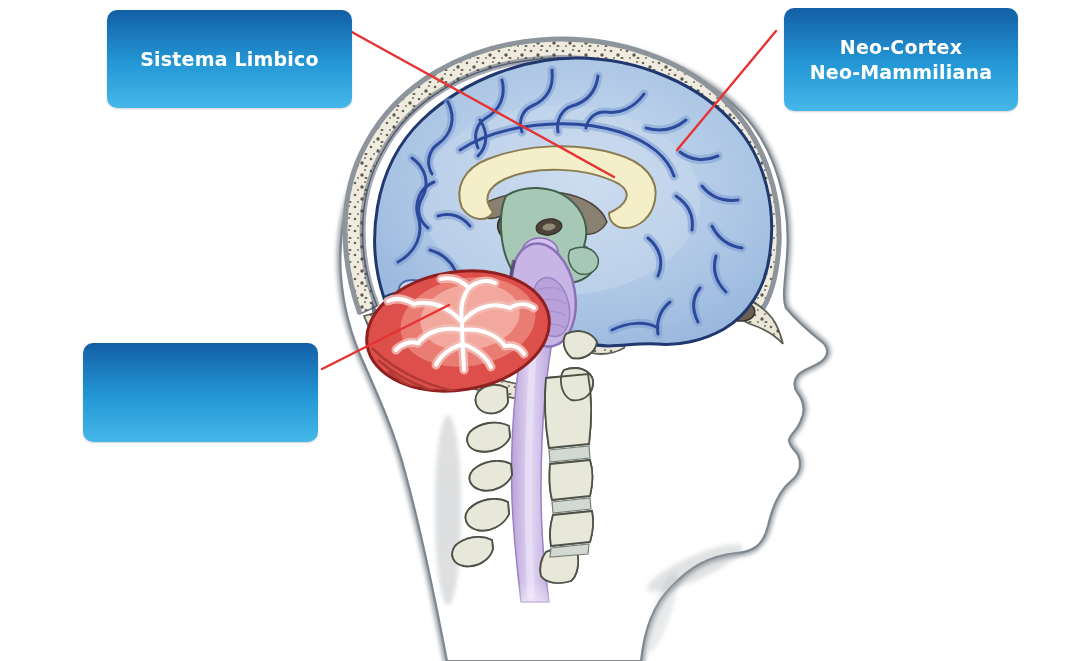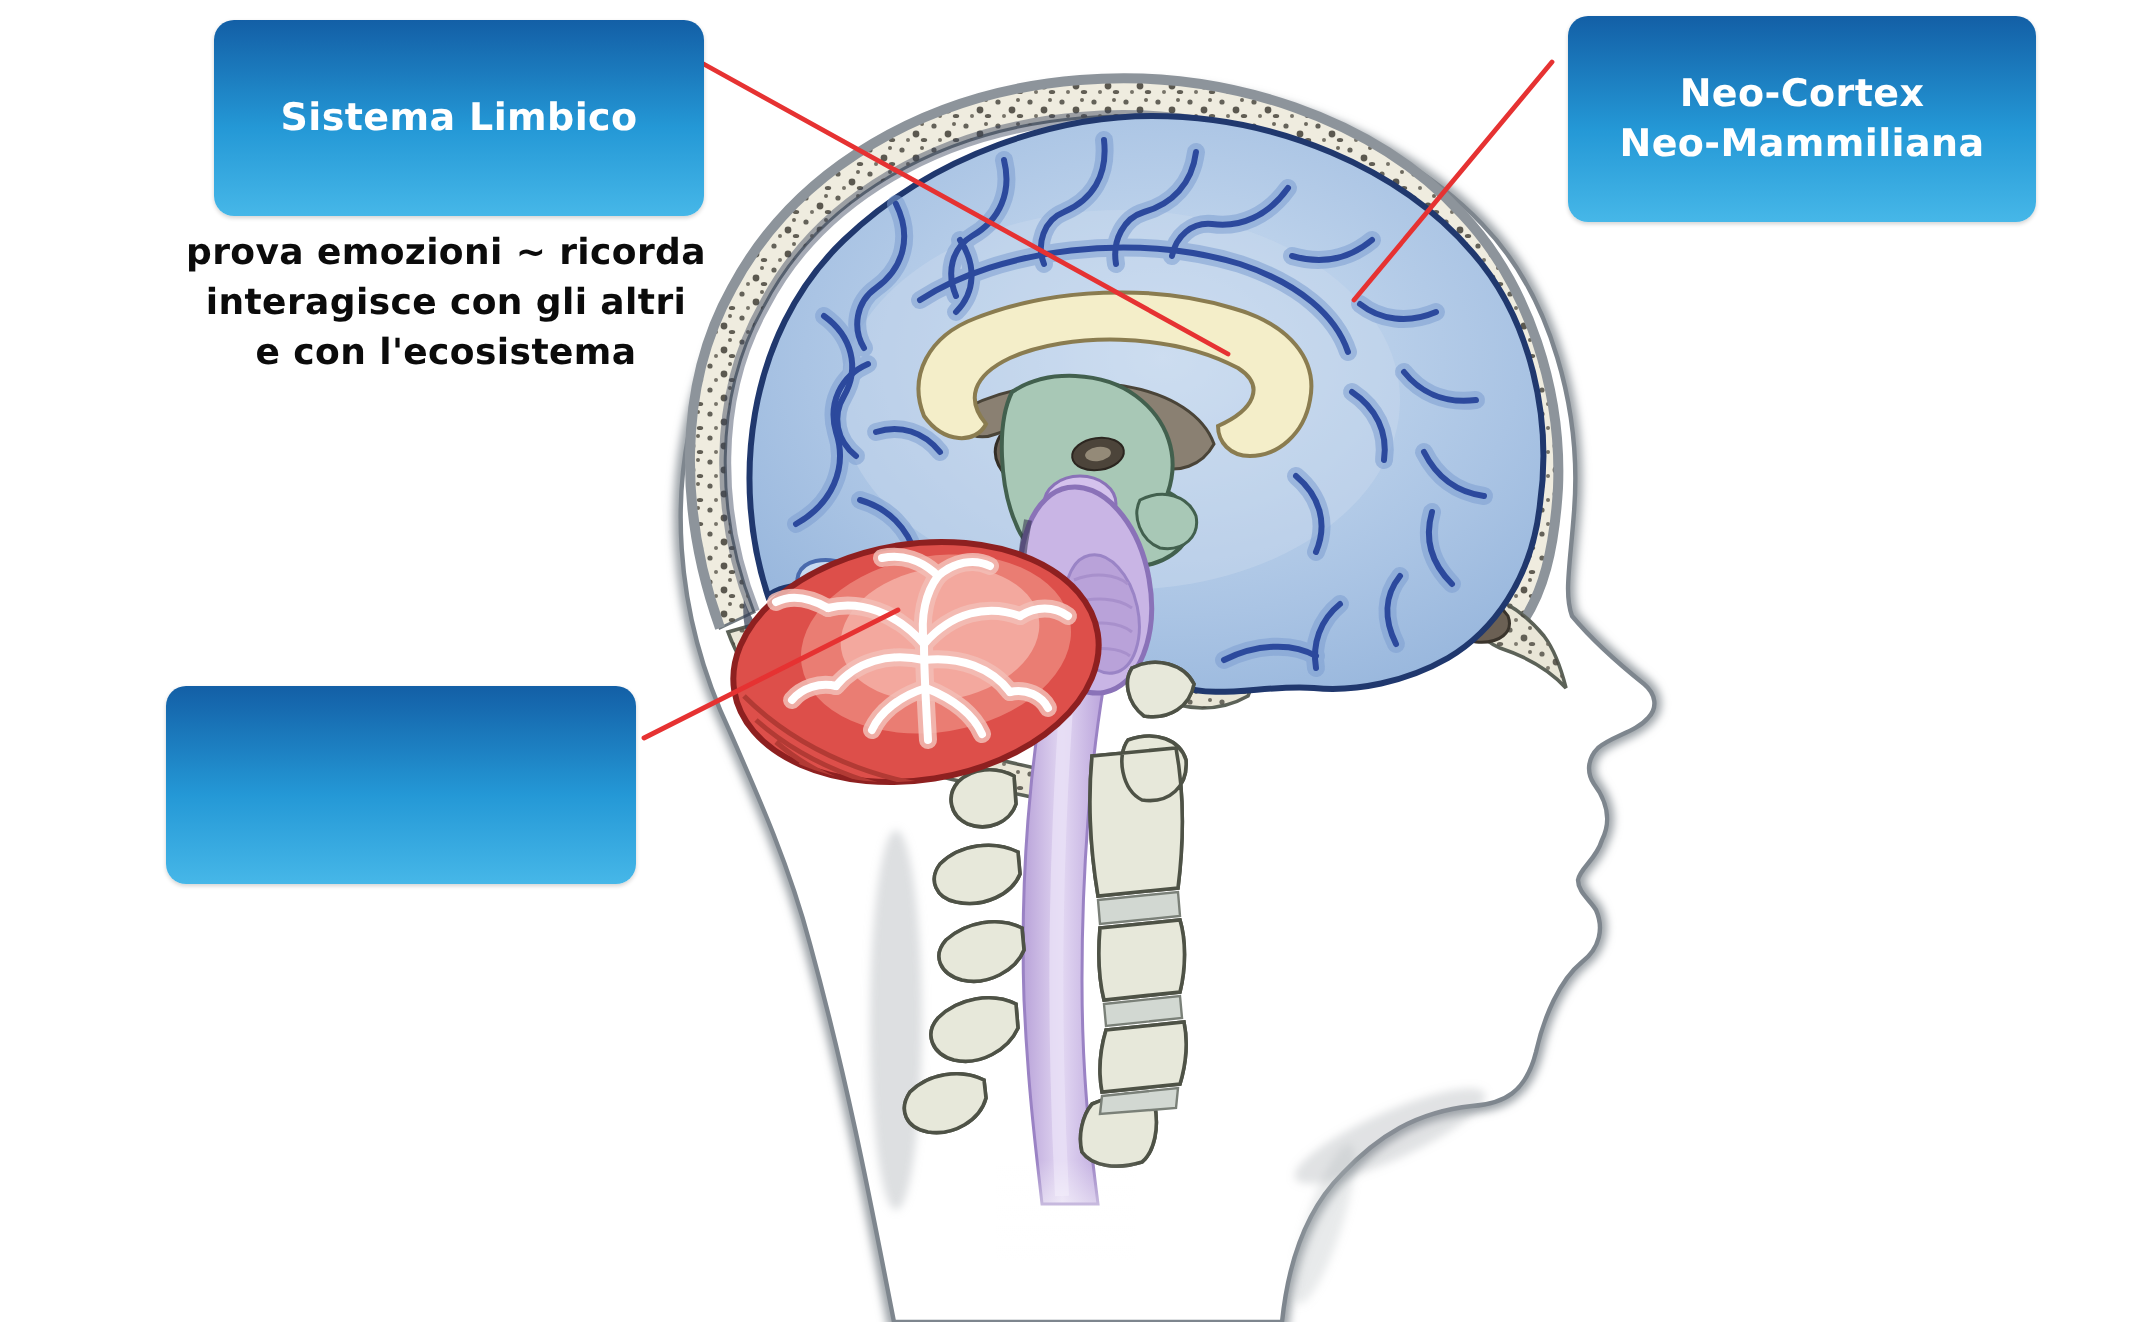--- a/index.html
+++ b/index.html
@@ -203,25 +203,20 @@
   <g stroke-linecap="round" style="stroke:var(--callout-line,#e63232)">
     <line x1="350" y1="31" x2="614" y2="177" stroke-width="2.4"></line>
     <line x1="776" y1="31" x2="677" y2="150" stroke-width="2.4"></line>
     <line x1="322" y1="369" x2="449" y2="305" stroke-width="2.4"></line>
   </g>
 </svg>
 
 <div class="label-box" id="box-limbico">
   <div>Sistema Limbico</div>
 </div>
-<div class="desc" id="desc-limbico">
-  <div>prova emozioni ~ ricorda</div>
-  <div>interagisce con gli altri</div>
-  <div>e con l'ecosistema</div>
-</div>
 
 <div class="label-box" id="box-neocortex">
   <div>Neo-Cortex</div>
   <div>Neo-Mammiliana</div>
 </div>
 
 <div class="label-box" id="box-rcomplex">
 </div>
 
 </div>

